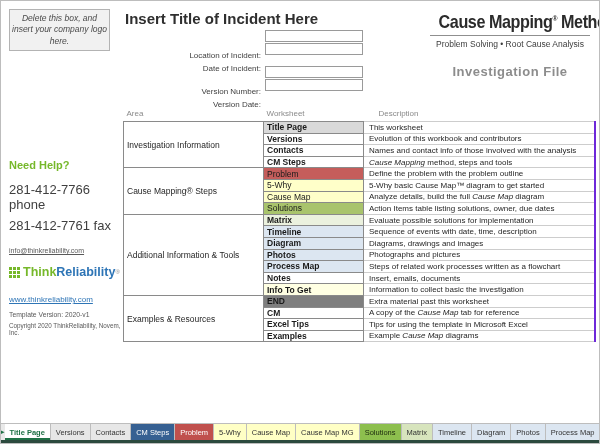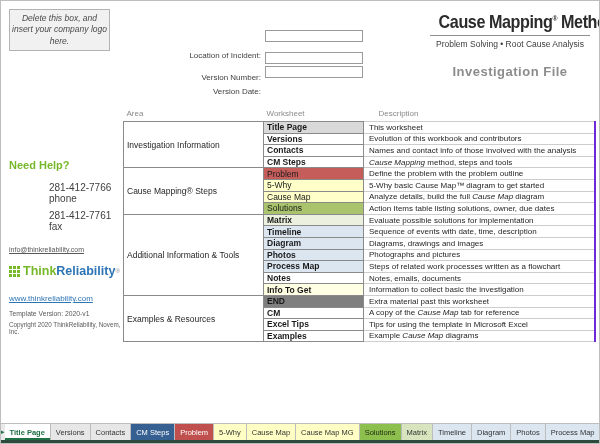--- a/index.html
+++ b/index.html
@@ -24,21 +24,21 @@
   .brand-name{font-size:19px;font-weight:bold;color:#2b2b2b;white-space:nowrap;
               transform:scaleX(.85);transform-origin:center;letter-spacing:-0.5px;}
   .brand-name sup{font-size:8px;vertical-align:super;}
   .brand-rule{border:none;border-top:1px solid #8f8f8f;margin:2px 4px 3px 4px;}
   .brand-sub{font-size:8.5px;color:#3c3c3c;}
   .brand-file{margin-top:15px;font-size:13px;font-weight:bold;color:#8c8c8c;letter-spacing:.5px;}
 
   
   .sidebar{position:absolute;left:8px;top:158px;width:118px;}
   .sb-heading{color:#76B82A;font-weight:bold;font-size:11px;margin-bottom:11px;}
-  .sb-line{font-size:10px;color:#3f3f3f;margin-bottom:6px;margin-left:40px;}
+  .sb-line{font-size:13px;color:#3f3f3f;margin-bottom:6px;}
   .sb-email{font-size:7px;color:#595959;text-decoration:underline;margin-bottom:11px;display:inline-block;cursor:pointer;}
   .sb-logo{display:flex;align-items:center;margin-bottom:9px;}
   .tr-grid{display:grid;grid-template-columns:repeat(3,3px);grid-gap:1px;margin-right:3px;}
   .tr-grid i{width:3px;height:3px;background:#76B82A;display:block;}
   .sb-logo .think{color:#76B82A;font-weight:bold;font-size:12.5px;}
   .sb-logo .rel{color:#2E75B6;font-weight:bold;font-size:12.5px;}
   .sb-logo sup{font-size:6px;color:#8a8a8a;}
   .sb-site{font-size:8px;color:#2E75B6;text-decoration:underline;margin-bottom:7px;display:inline-block;cursor:pointer;}
   .sb-small{font-size:6.8px;color:#595959;margin-bottom:4px;}
   .sb-smaller{font-size:6.3px;color:#595959;}
@@ -83,24 +83,29 @@
 </style>
 </head>
 <body>
 
 <div class="page">
 
   <div class="logo-box">
     <span>Delete this box, and insert your company logo here.</span>
   </div>
 
+  <div class="main-title">Insert Title of Incident Here</div>
 
   <div class="fields">
     <div class="field-row">
       <span class="flabel">Location of Incident:</span>
+      <input type="text" value="" style="">
+    </div>
+    <div class="field-row">
+      <span class="flabel">Date of Incident:</span>
       <input type="text" value="" style="">
     </div>
     <div class="field-gap"></div>
     <div class="field-row">
       <span class="flabel">Version Number:</span>
       <input type="text" value="" style="">
     </div>
     <div class="field-row">
       <span class="flabel">Version Date:</span>
       <input type="text" value="" style="">
@@ -207,21 +212,21 @@
           <tr>
             <td class="ws ws-blue">Photos</td>
             <td class="desc"><span>Photographs and pictures</span></td>
           </tr>
           <tr>
             <td class="ws ws-blue">Process Map</td>
             <td class="desc"><span>Steps of related work processes written as a flowchart</span></td>
           </tr>
           <tr>
             <td class="ws ws-white">Notes</td>
-            <td class="desc"><span>Notes, emails, documents</span></td>
+            <td class="desc"><span>Insert, emails, documents</span></td>
           </tr>
           <tr>
             <td class="ws ws-paleyellow">Info To Get</td>
             <td class="desc"><span>Information to collect basic the investigation</span></td>
           </tr>
           <tr>
             <td class="area" rowspan="4">Examples &amp; Resources</td>
             <td class="ws ws-dark">END</td>
             <td class="desc"><span>Extra material past this worksheet</span></td>
           </tr>

